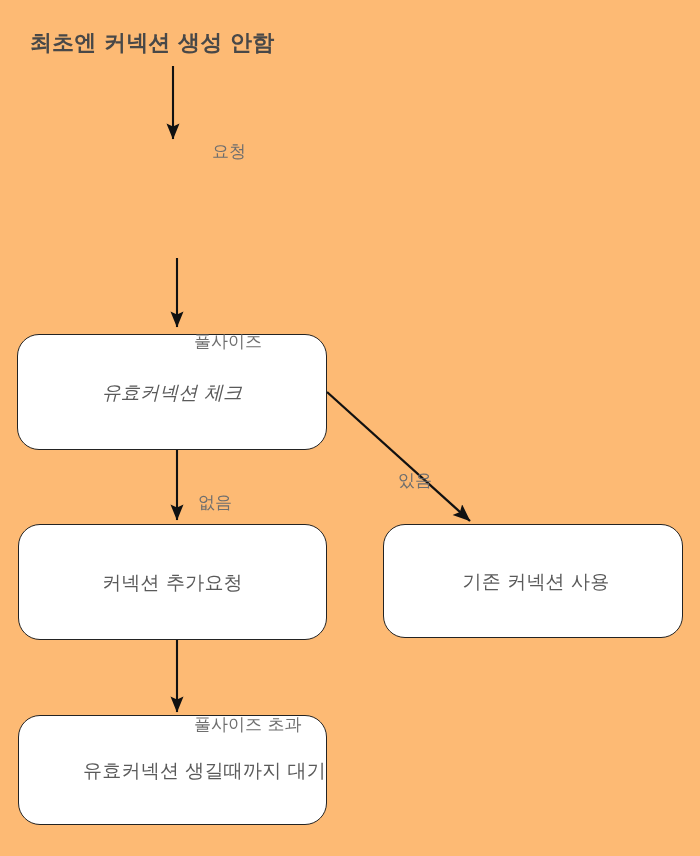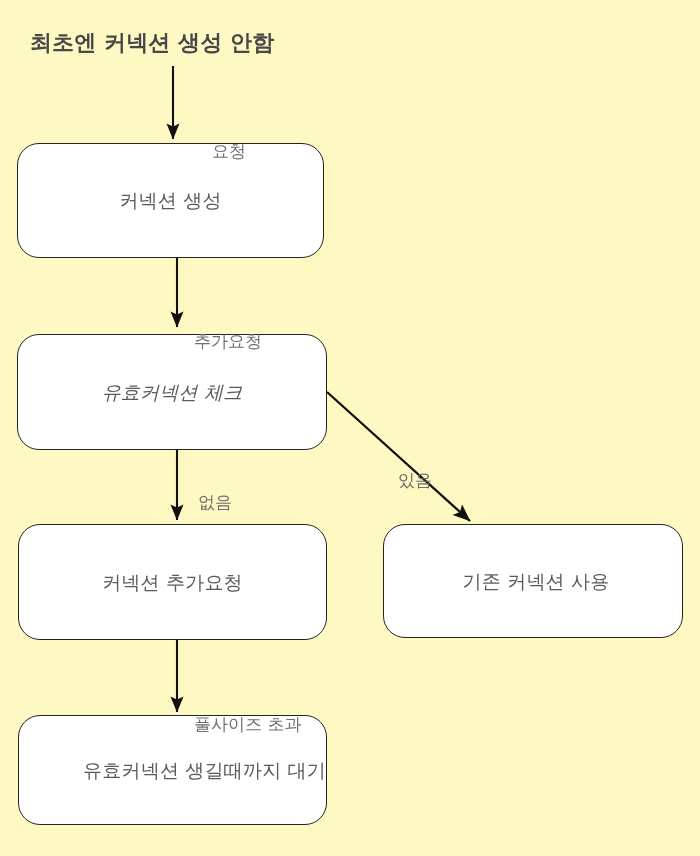--- a/index.html
+++ b/index.html
@@ -8,21 +8,21 @@
     padding: 0;
     background: #ffffff;
   }
   body {
     font-family: "DejaVu Sans", "Liberation Sans", sans-serif;
   }
   #canvas {
     position: relative;
     width: 700px;
     height: 856px;
-    background: #fef9c3;
+    background: #fdba74;
     overflow: hidden;
   }
   svg.layer {
     position: absolute;
     left: 0;
     top: 0;
     width: 700px;
     height: 856px;
   }
   .node-box {
@@ -80,43 +80,40 @@
 
     <line x1="177" y1="450" x2="177" y2="520" stroke="#111111" stroke-width="2.1" marker-end="url(#arrowhead)"></line>
 
     <line x1="327" y1="392" x2="470" y2="521" stroke="#111111" stroke-width="2.3" marker-end="url(#arrowhead)"></line>
 
     <line x1="177" y1="640" x2="177" y2="712" stroke="#111111" stroke-width="2.1" marker-end="url(#arrowhead)"></line>
   </svg>
 
   <div class="diagram-title" style="left:30px; top:32px;">최초엔 커넥션 생성 안함</div>
 
-  <div class="node-box" style="left:17px; top:143px; width:307px; height:115px;">
-    <span class="node-label">커넥션 생성</span>
-  </div>
 
   <div class="node-box" style="left:17px; top:334px; width:310px; height:116px;font-style:italic;">
     <span class="node-label">유효커넥션 체크</span>
   </div>
 
   <div class="node-box" style="left:18px; top:524px; width:309px; height:116px;">
     <span class="node-label">커넥션 추가요청</span>
   </div>
 
   <div class="node-box" style="left:18px; top:715px; width:309px; height:110px;justify-content:flex-end;">
     <span class="node-label">유효커넥션 생길때까지 대기</span>
   </div>
 
   <div class="node-box" style="left:383px; top:524px; width:300px; height:114px;padding-left:6px;">
     <span class="node-label">기존 커넥션 사용</span>
   </div>
 
   <div class="edge-label" style="left:212px; top:96px;">요청</div>
 
-  <div class="edge-label" style="left:194px; top:286px;">추가요청</div>
+  <div class="edge-label" style="left:194px; top:286px;">풀사이즈</div>
 
   <div class="edge-label" style="left:198px; top:447px;">없음</div>
 
   <div class="edge-label" style="left:398px; top:425px;">있음</div>
 
   <div class="edge-label" style="left:194px; top:669px;">풀사이즈 초과</div>
 
 </div>
 
 </body></html>

